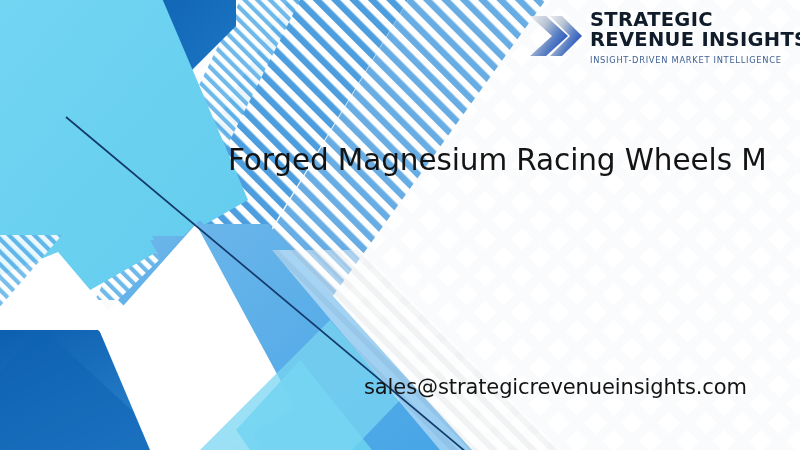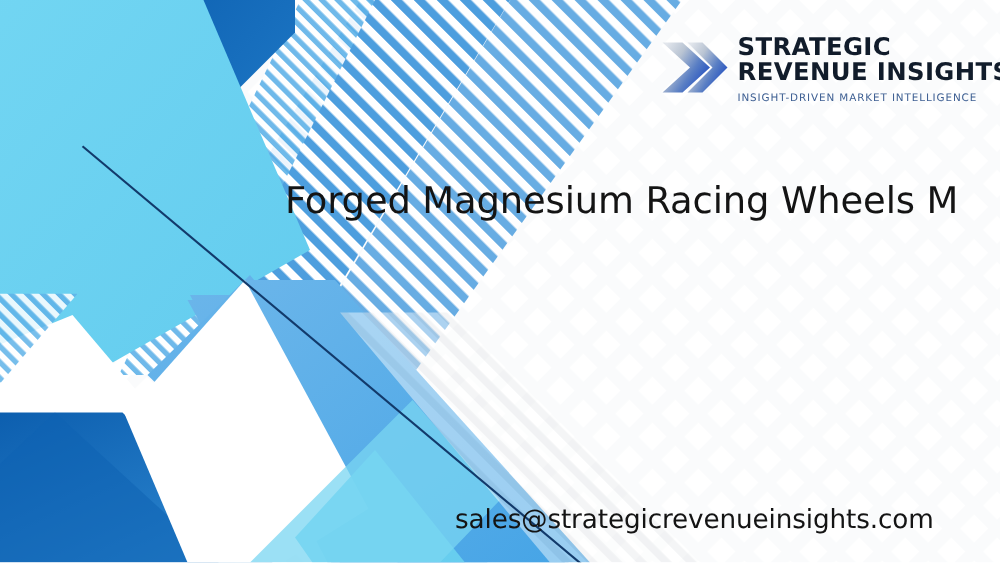--- a/index.html
+++ b/index.html
@@ -21,21 +21,21 @@
     position: absolute;
     inset: 0;
     overflow: hidden;
   }
   .art svg { display: block; }
 
   
   .logo {
     position: absolute;
     left: 528px;
-    top: 26px;
+    top: 8px;
     width: 250px;
     height: 62px;
     display: flex;
     align-items: flex-start;
   }
   .logo-mark {
     width: 56px;
     height: 52px;
     flex: 0 0 56px;
     margin-top: 2px;
@@ -80,21 +80,20 @@
   
   .email {
     position: absolute;
     left: 364px;
     top: 375px;
     font-family: "DejaVu Sans", sans-serif;
     font-size: 21px;
     color: #141414;
     white-space: nowrap;
     letter-spacing: -0.1px;
-    margin-top: 28px;
   }
 </style>
 </head>
 <body>
 
 <div id="slide">
 
   <div class="art">
     <svg width="800" height="450" viewBox="0 0 800 450" xmlns="http://www.w3.org/2000/svg">
       <defs>

